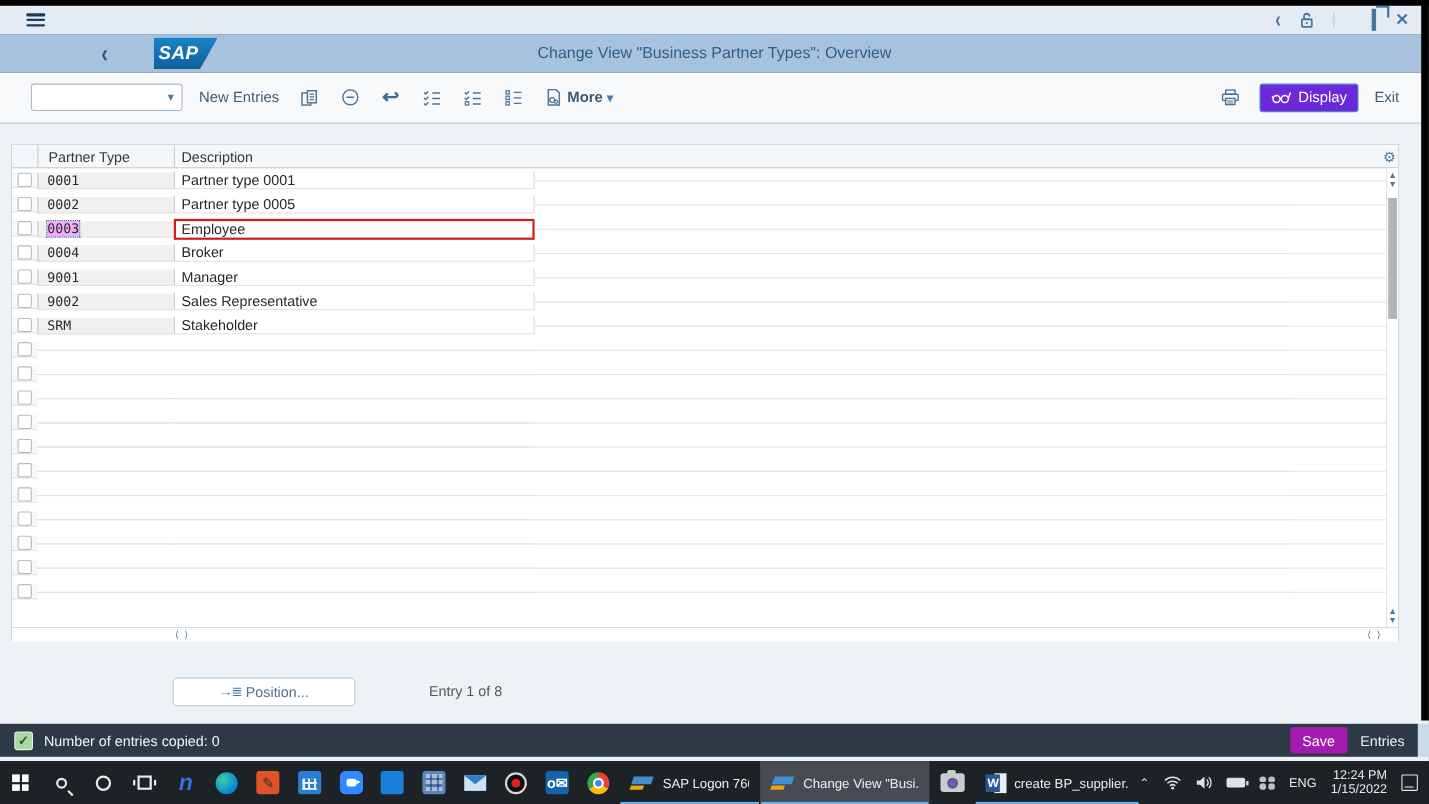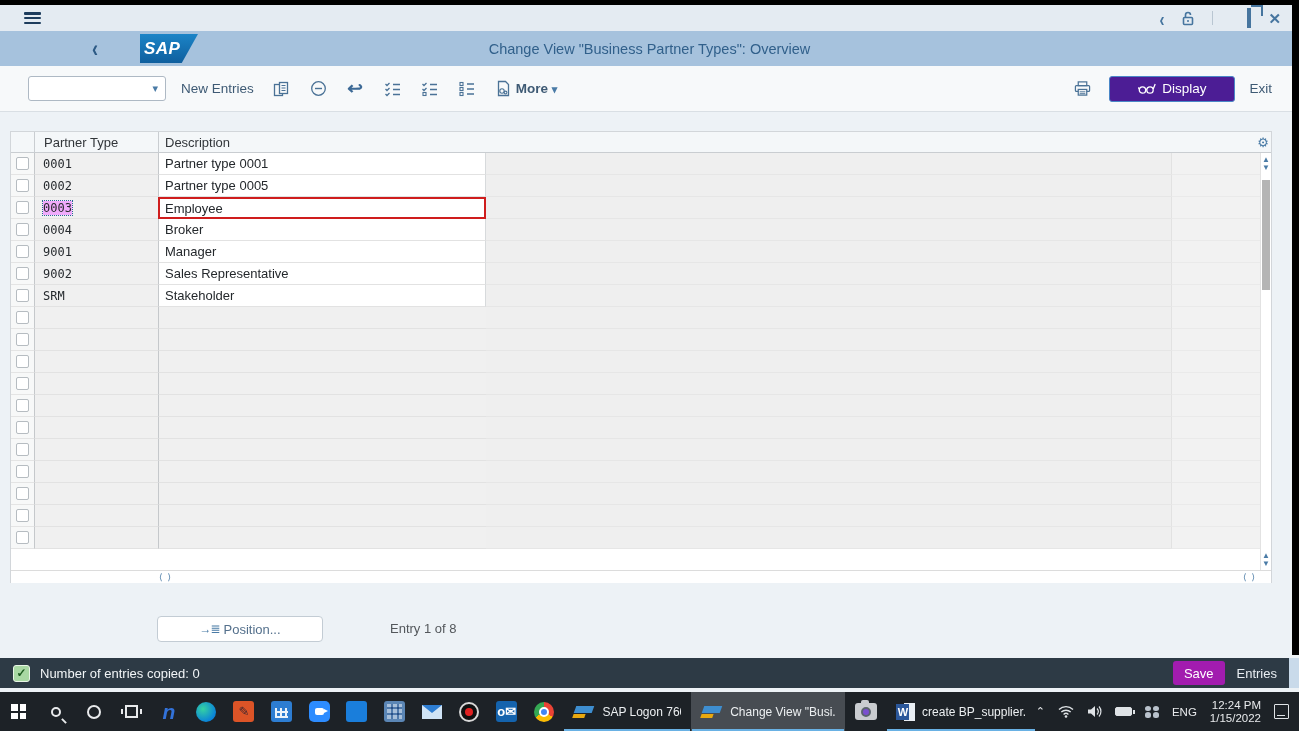--- a/index.html
+++ b/index.html
@@ -40,39 +40,39 @@
   .tb-text { color:#3e5a74; font-size:13.5px; cursor:pointer; white-space:nowrap; }
   .tb-new { margin-left:15px; }
   .tb-icons { display:flex; align-items:center; gap:20px; margin-left:19px; }
   .tb-ic { width:17px; height:17px; display:flex; align-items:center; justify-content:center; cursor:pointer; color:#4a7296; }
   .tb-ic svg { display:block; }
   .undo-glyph { font-size:17px; font-weight:bold; color:#3d6a96; transform:scaleX(1.1); }
   .tb-more { margin-left:4px;font-weight:bold; }
   .tb-more .chev { color:#4a7ba6; font-size:11px; }
   .tb-right { margin-left:auto; display:flex; align-items:center; margin-right:27px; }
   .printer-ic { margin-right:18px; }
-  .display-btn { height:26px; padding:0 28px; background:#4c1d95; border:1px solid #4a87c7; border-radius:3px; color:#fff; font-size:13.5px; display:flex; align-items:center; gap:6px; cursor:pointer; }
+  .display-btn { height:26px; padding:0 10px; background:#6d28d9; border:1px solid #4a87c7; border-radius:3px; color:#fff; font-size:13.5px; display:flex; align-items:center; gap:6px; cursor:pointer; }
   .exit-btn { margin-left:14px; }
 
   
   .content-bg { position:absolute; left:0; top:112px; width:1299px; height:580px; background:#edf2f6; }
 
   
   .vtable { position:absolute; left:10px; top:131px; width:1262px; height:452px; background:#fff; border:1px solid #d2d6da; border-bottom:none; }
   .thead { display:flex; height:21px; background:#f4f7f9; border-bottom:1px solid #c9cdd1; }
   .th { font-size:13px; color:#32363a; display:flex; align-items:center; }
   .col-sel { width:23px; }
   .col-pt { width:124px; padding-left:9px; border-left:1px solid #c9cdd1; }
   .col-dc { width:328px; padding-left:6px; border-left:1px solid #c9cdd1; }
   .th.col-pt, .th.col-dc { border-left:1px solid #c9cdd1; }
   .gear-wrap { margin-left:auto; margin-right:2px; display:flex; align-items:center; }
   .gear { color:#4a7ba6; font-size:13px; cursor:pointer; }
 
   .tbody { position:relative; }
-  .row { display:flex; height:22px; }
+  .row { display:flex; height:22px;align-items:center; }
   .cell-sel { width:23px; background:#f7f8f8; border-bottom:1px solid #e4e4e4; display:flex; align-items:center; justify-content:center; }
   .cb { width:13px; height:13px; background:#fff; border:1px solid #b6bcc1; border-radius:2px; cursor:pointer; }
   .cell-pt { width:124px; background:#f0f0f0; border-bottom:1px solid #e2e2e2; border-left:1px solid #c5c8cb; display:flex; align-items:center; padding-left:8px; font-family:"DejaVu Sans Mono",monospace; font-size:12px; color:#262a2e; cursor:text; }
   .cell-dc { width:328px; background:#fff; border-bottom:1px solid #e2e2e2; border-left:1px solid #c5c8cb; border-right:1px solid #d7dadc; display:flex; align-items:center; padding-left:6px; font-size:13px; color:#24282c; cursor:text; }
   .cell-fill { width:685px; background:#efefef; border-bottom:1px solid #e6e6e6; }
   .cell-fill2 { flex:1; background:#f2f2f2; border-bottom:1px solid #eaeaea; border-left:1px solid #e2e2e2; }
   .row.sel .cell-pt span { background:#f0abfc; outline:1px dotted #2a6496; outline-offset:0px; }
   .row.sel .cell-dc { border:2px solid #cf1d1d; padding-left:5px; }
   .row.empty .cell-pt, .row.empty .cell-dc { background:#f0f0f0; border-right:none; }
   .row.empty .cell-dc { border-left:1px solid #c5c8cb; }

